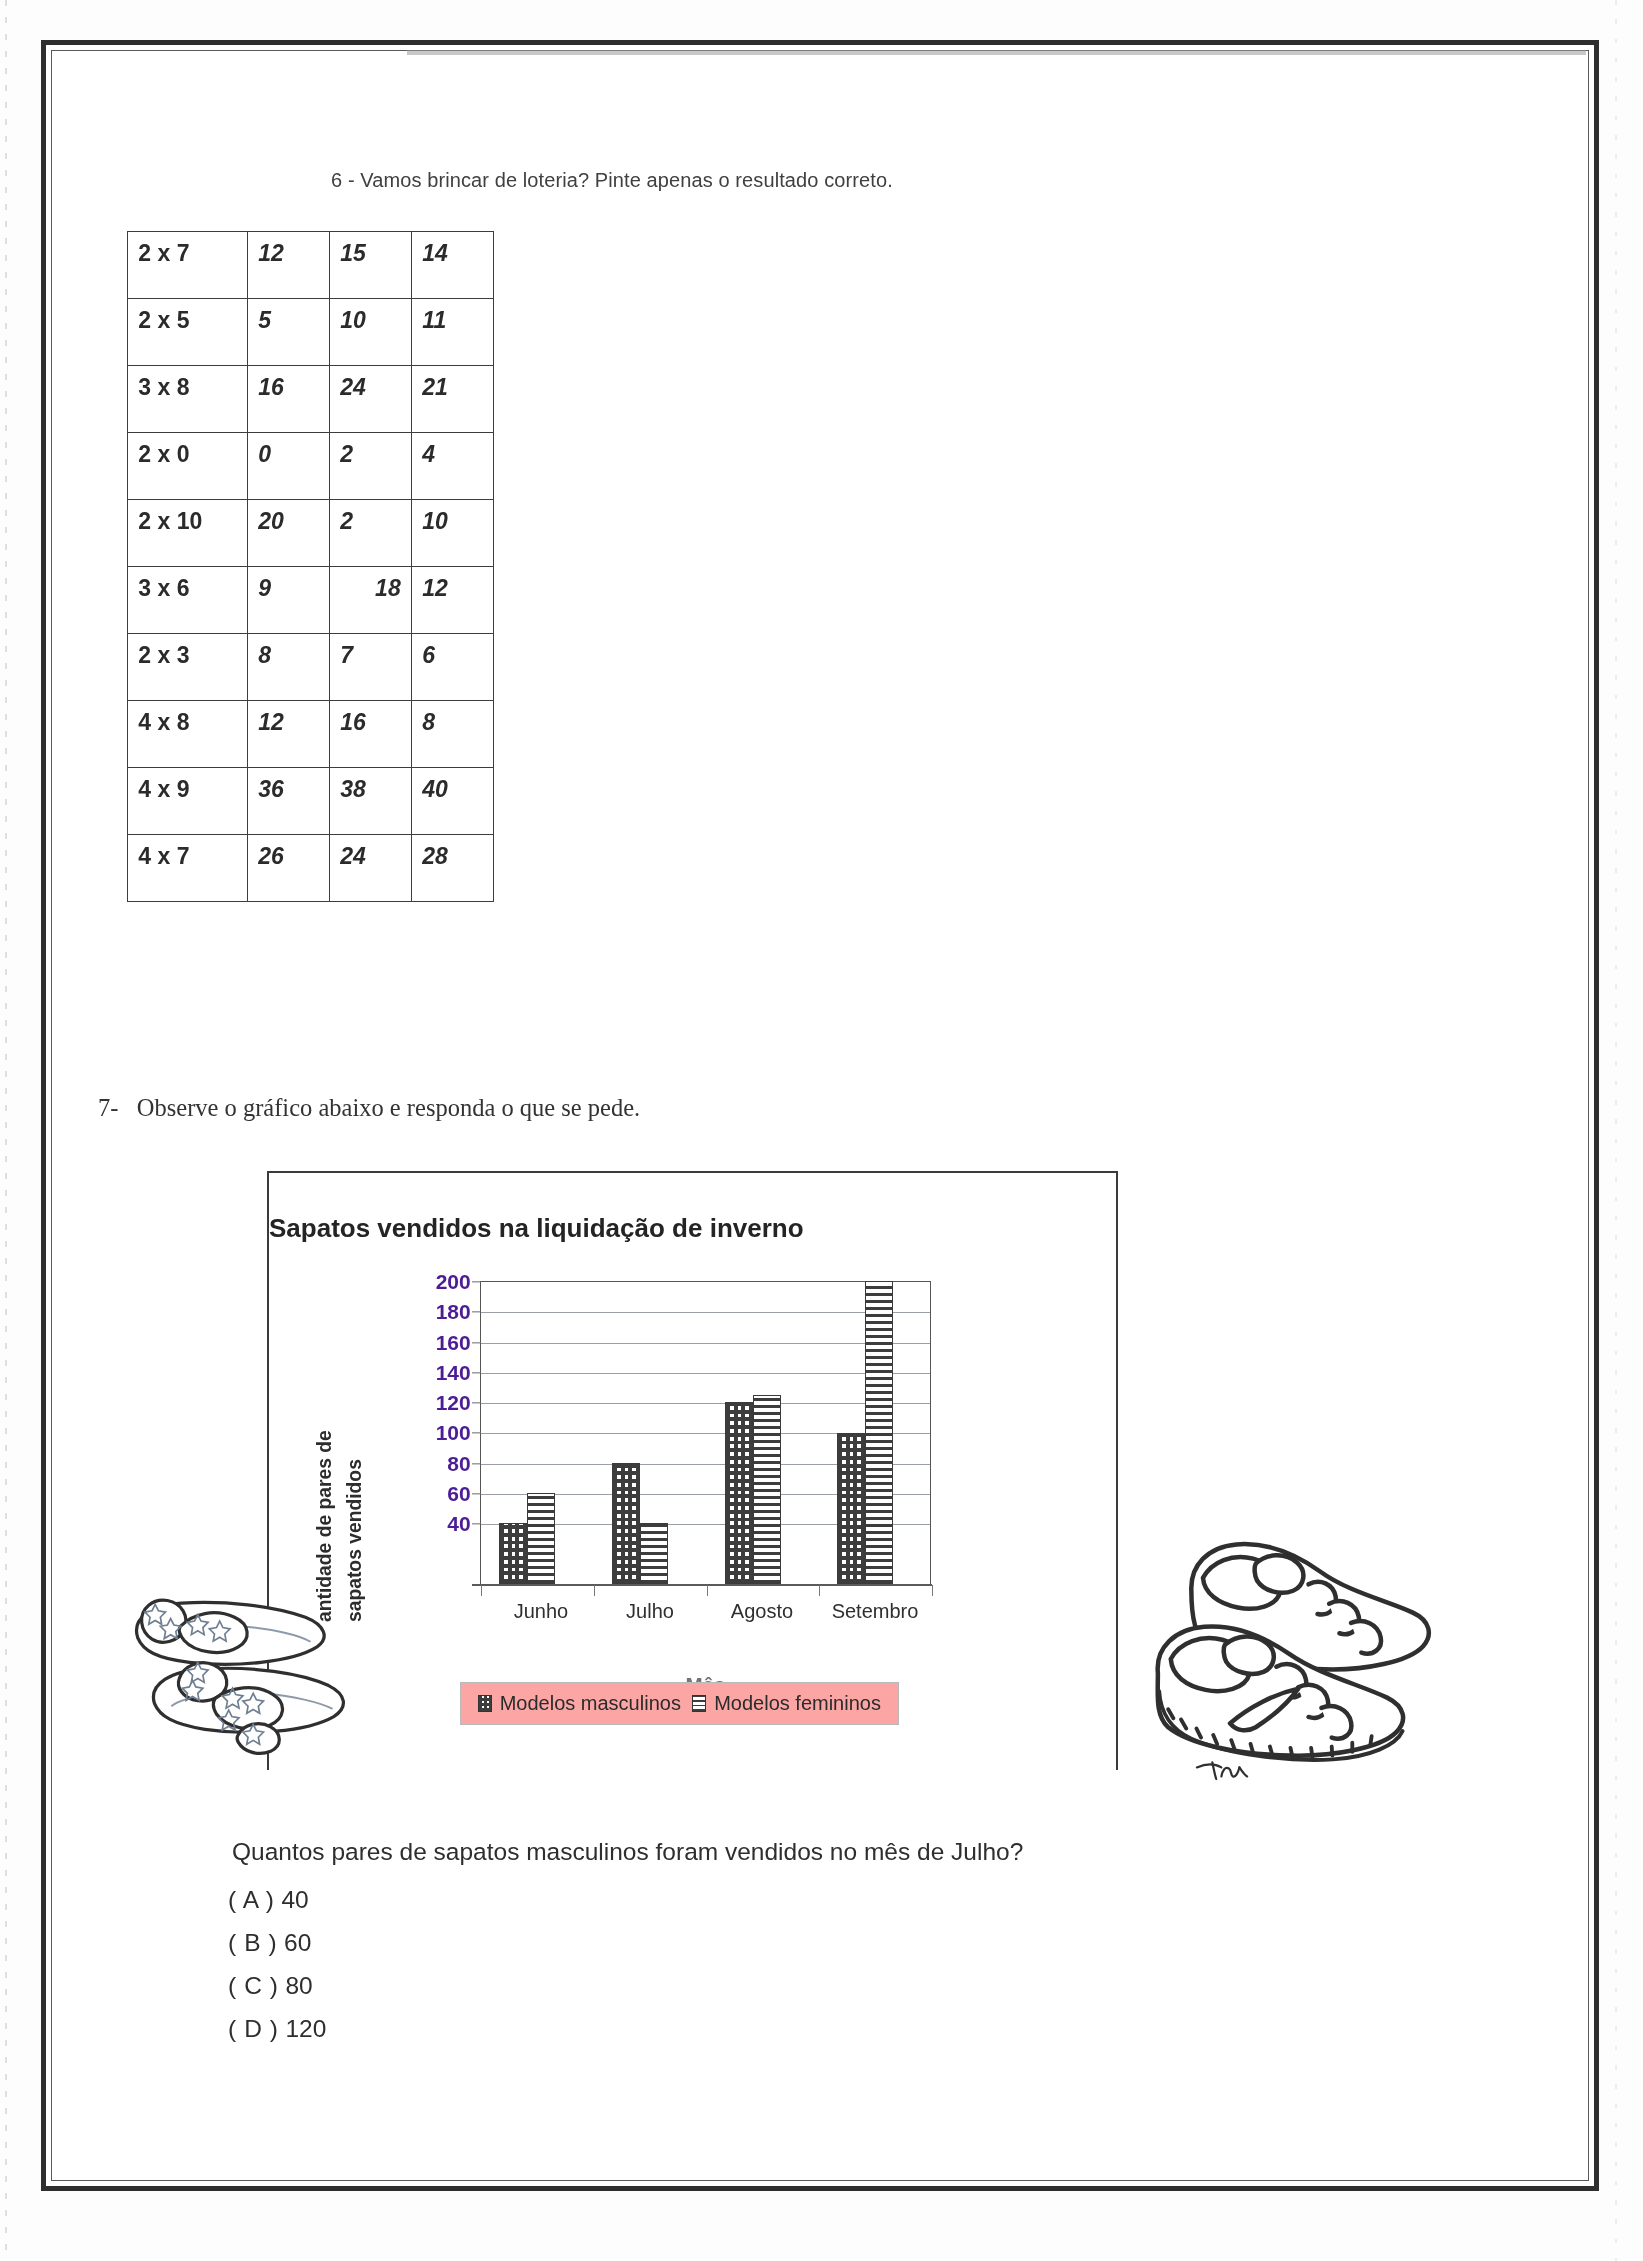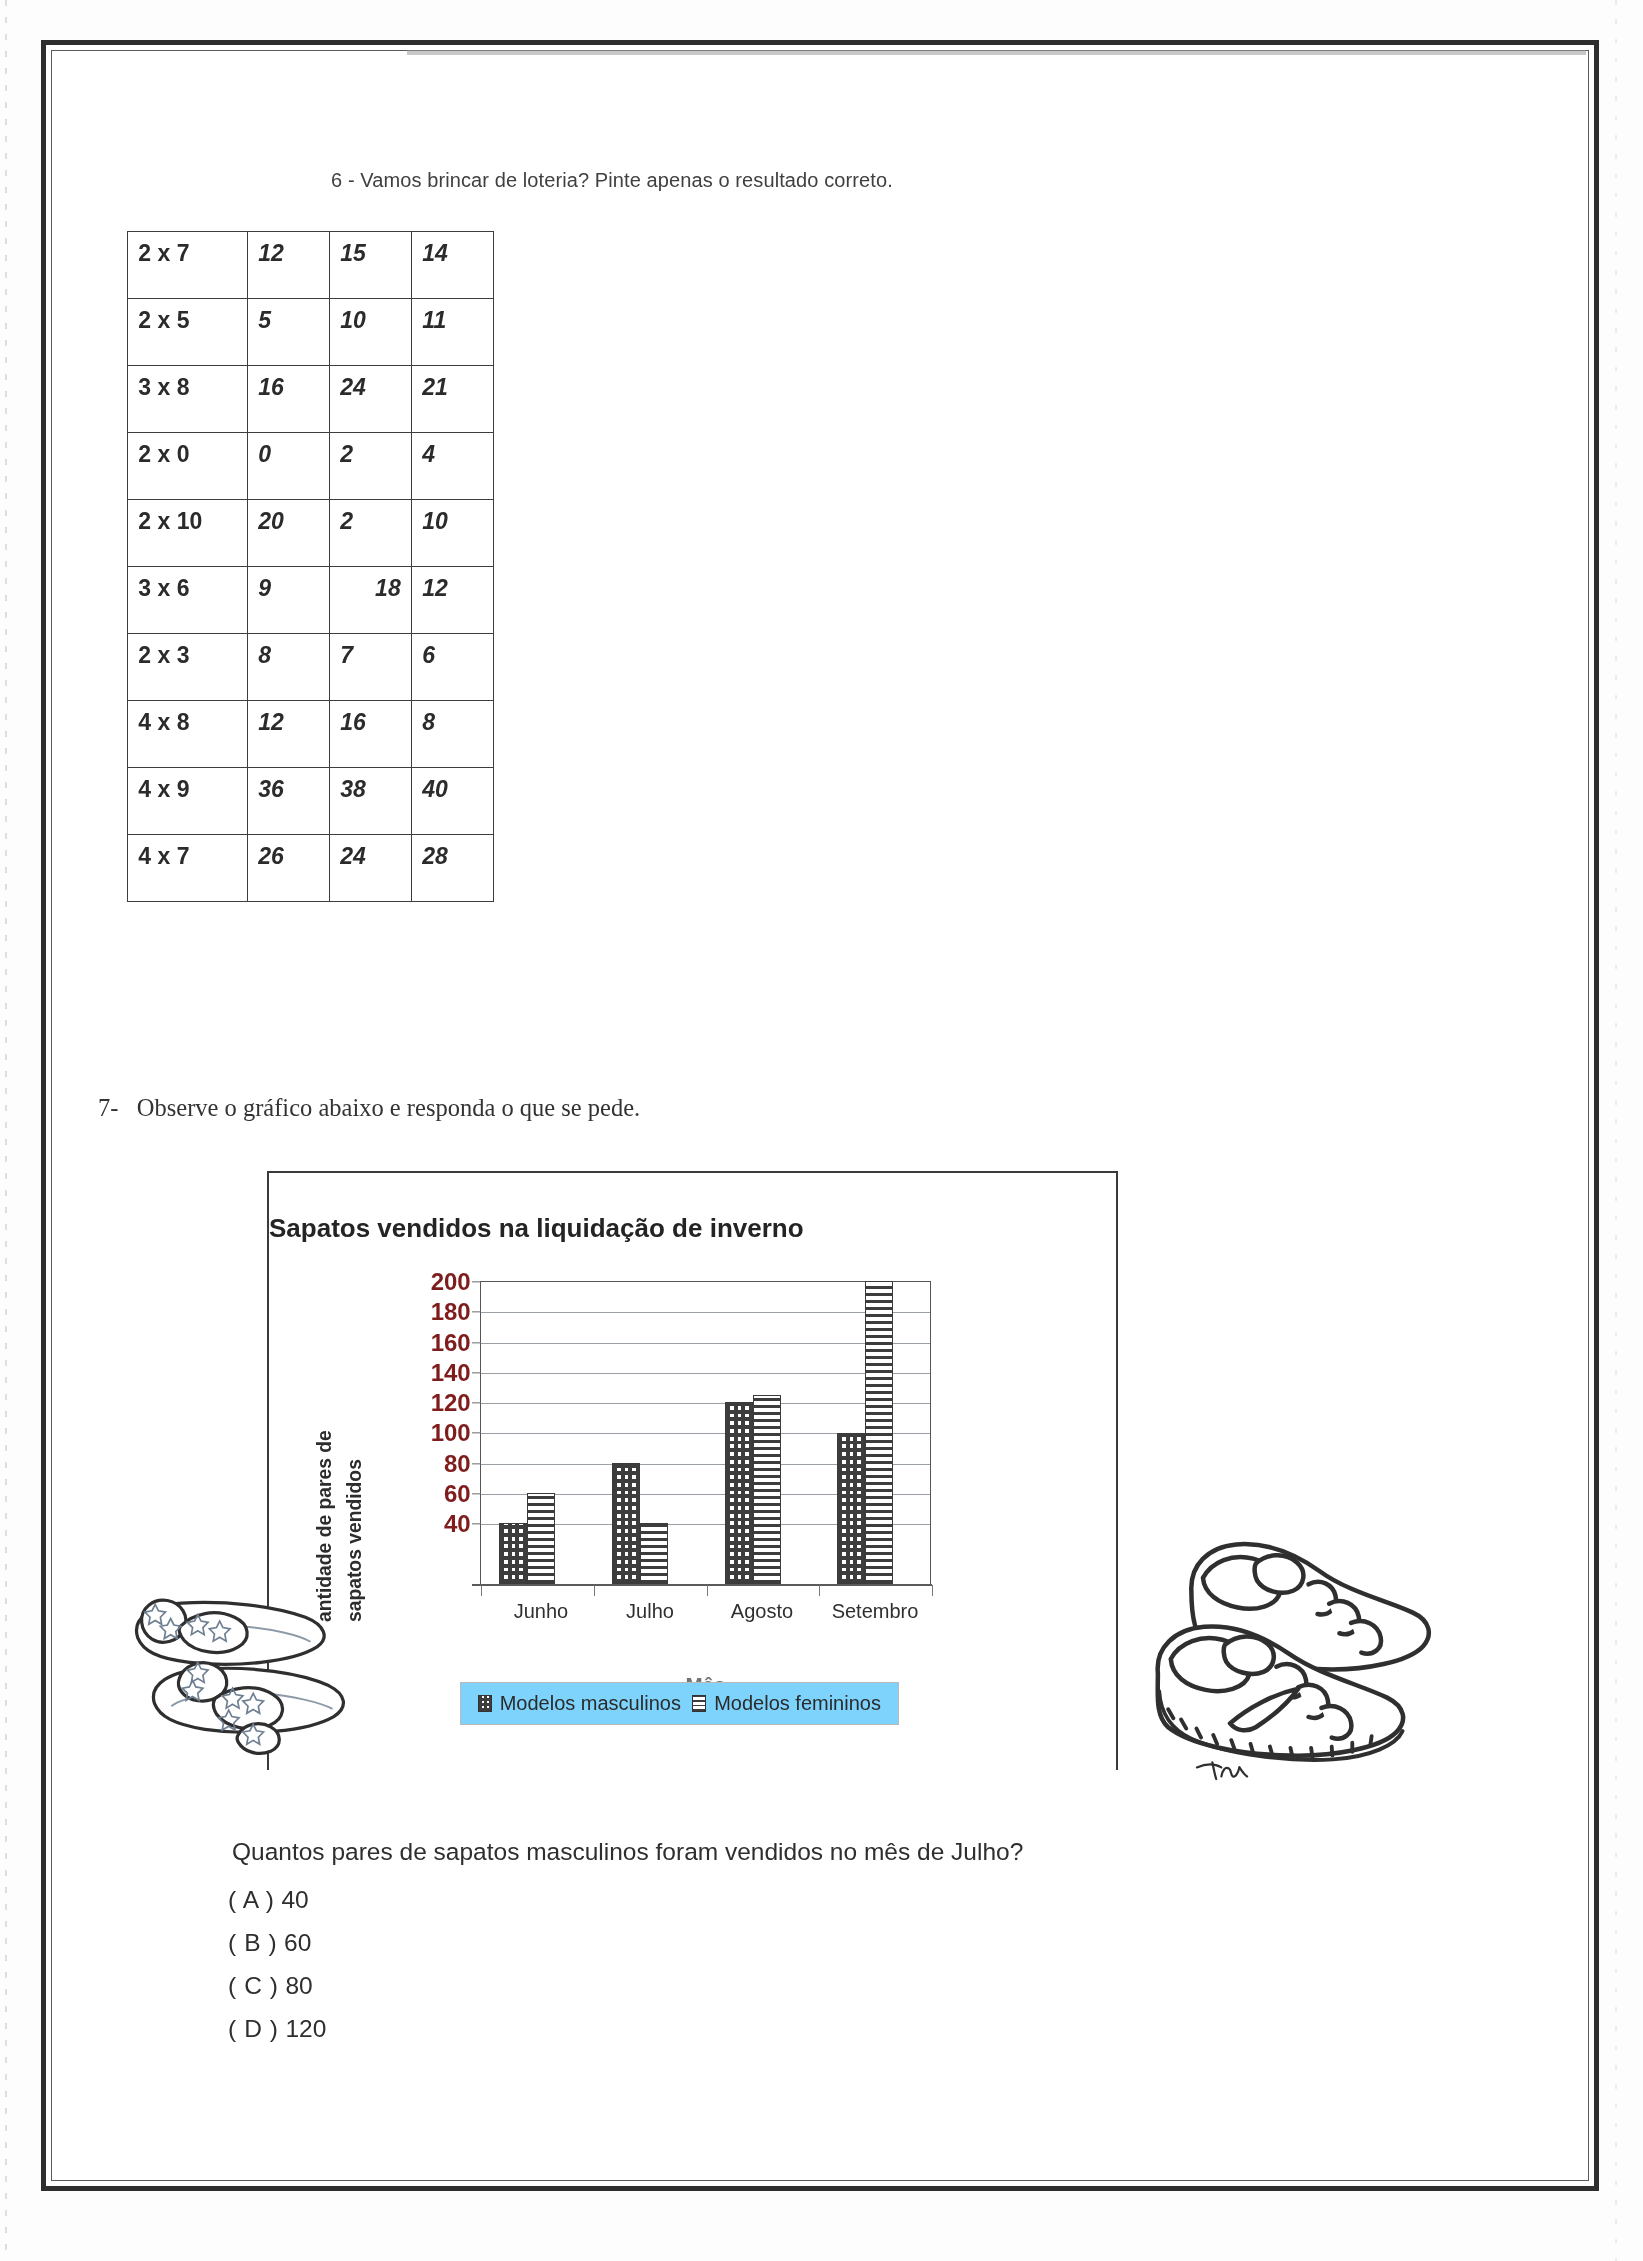--- a/index.html
+++ b/index.html
@@ -172,23 +172,23 @@
     position: absolute;
     left: -9px; bottom: -1.9px;
     width: 460px; height: 1.9px;
     background: #5b5b5b;
   }
   .ytick-label {
     position: absolute;
     right: 100%;
     margin-right: 10.3px;
     transform: translateY(-50%);
-    font-size: 24px;
+    font-size: 21px;
     font-weight: 700;
-    color: #7f1d1d;
+    color: #4c1d95;
     white-space: nowrap;
   }
   .ytick-mark {
     position: absolute;
     right: 100%;
     width: 9px; height: 1.3px;
     background: #6a6a6a;
     transform: translateY(-50%);
   }
 
@@ -242,21 +242,21 @@
 
   
   #legend {
     position: absolute;
     left: 191px; top: 509px;
     border: 1.3px solid #b9b9b9;
     padding: 9px 17px;
     display: flex;
     align-items: center;
     gap: 11.6px;
-    background: #7dd3fc;
+    background: #fca5a5;
   }
   .legend-item {
     display: flex;
     align-items: center;
     gap: 7.7px;
   }
   .legend-swatch {
     width: 14px; height: 17px;
     border: 1.3px solid #333;
     box-sizing: border-box;

